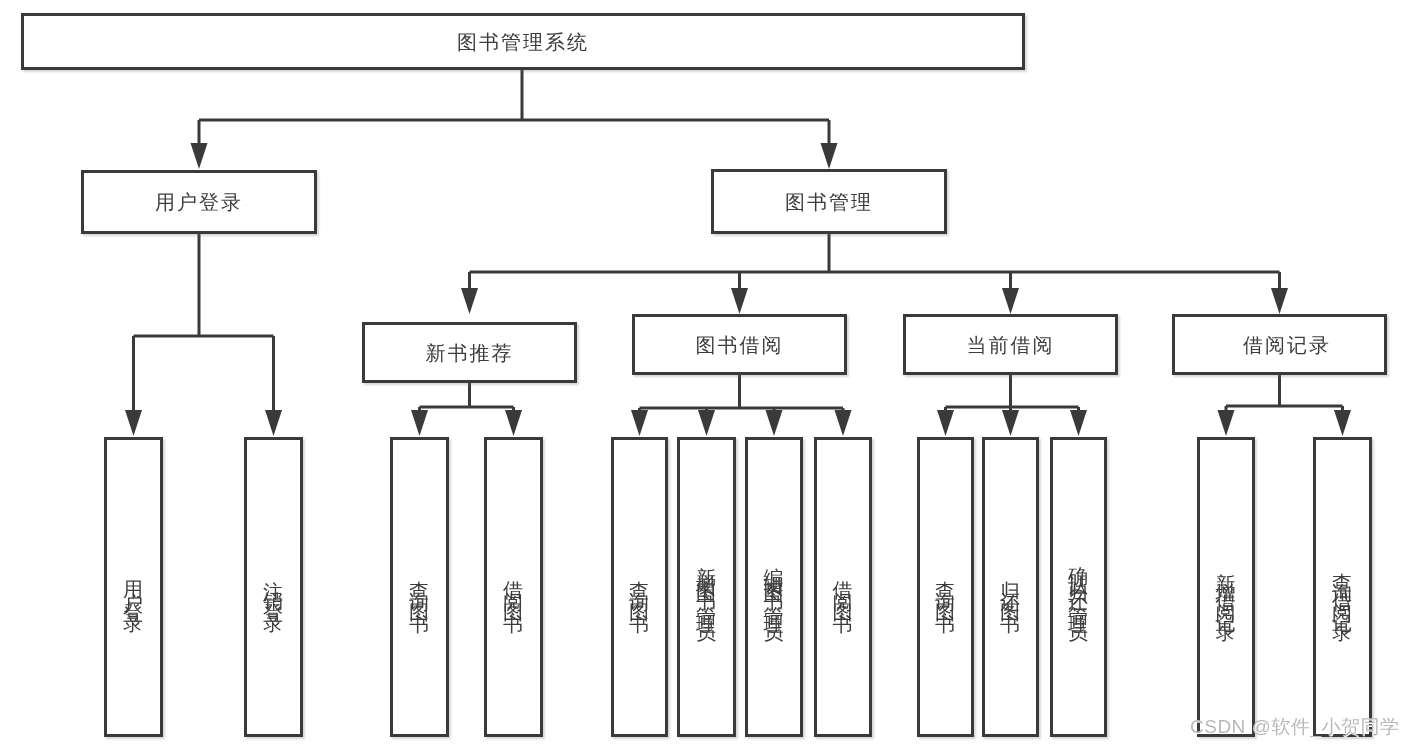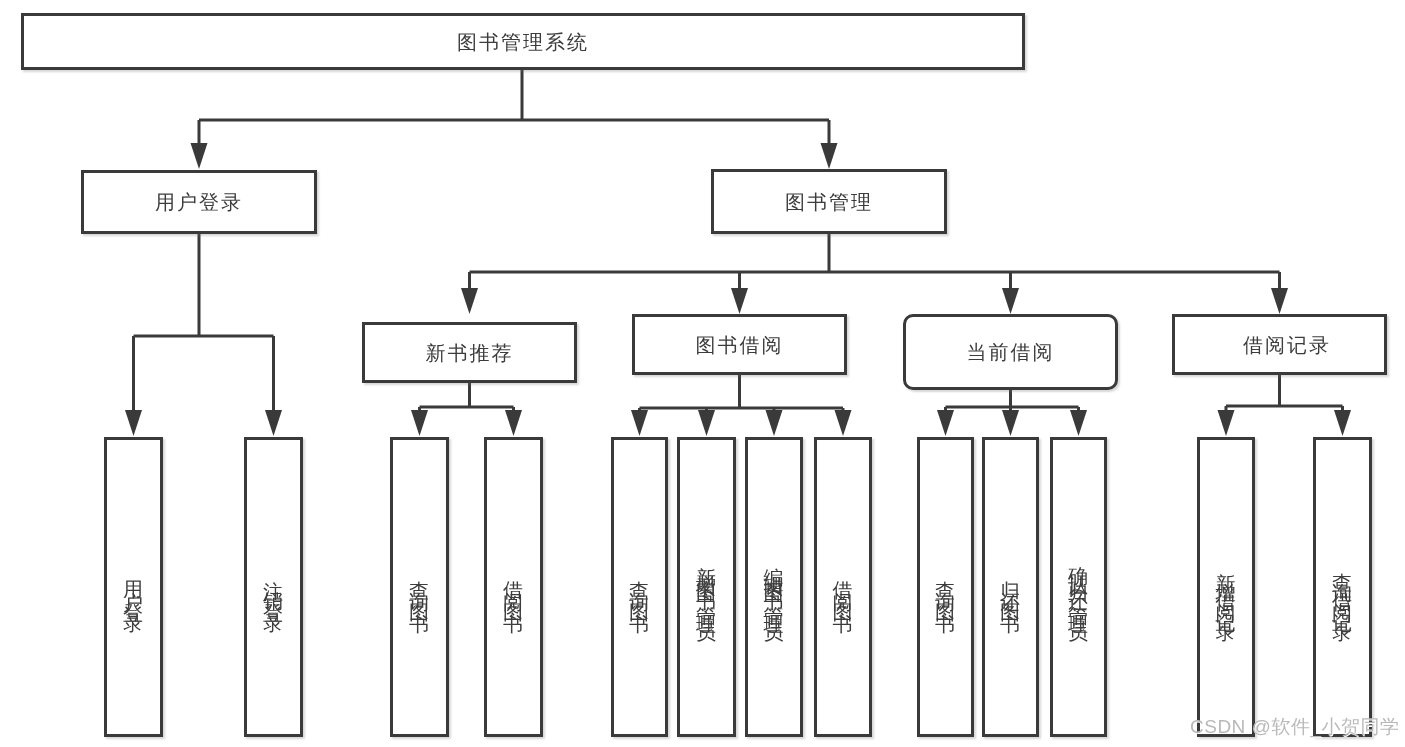--- a/index.html
+++ b/index.html
@@ -93,21 +93,21 @@
   <div class="box h" style="left:711px;top:169px;width:236px;height:65px;">
     <span class="lbl">图书管理</span>
   </div>
 
   <div class="box h" style="left:362px;top:322px;width:215px;height:61px;">
     <span class="lbl">新书推荐</span>
   </div>
   <div class="box h" style="left:632px;top:314px;width:215px;height:61px;">
     <span class="lbl">图书借阅</span>
   </div>
-  <div class="box h" style="left:903px;top:314px;width:215px;height:76px;border-radius:10px;">
+  <div class="box h" style="left:903px;top:314px;width:215px;height:61px;">
     <span class="lbl">当前借阅</span>
   </div>
   <div class="box h" style="left:1172px;top:314px;width:215px;height:61px;padding-left:15px;">
     <span class="lbl">借阅记录</span>
   </div>
 
   <div class="box v" style="left:104px;top:437px;width:59px;height:300px;">
     <span class="lbl">用户登录</span>
   </div>
   <div class="box v" style="left:244px;top:437px;width:59px;height:300px;">

